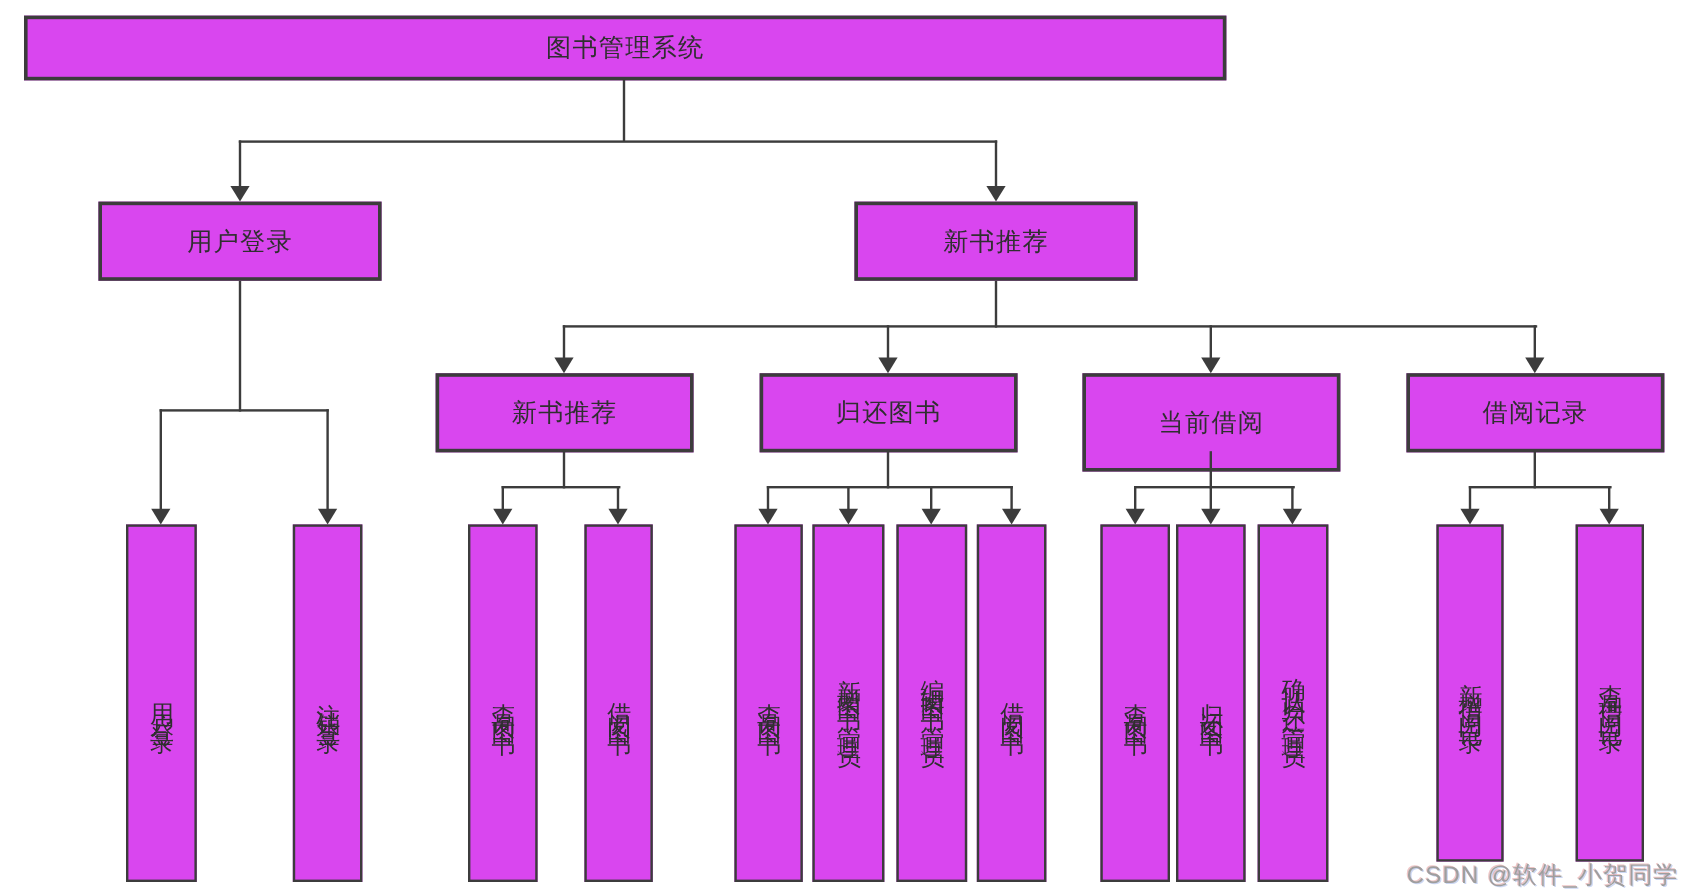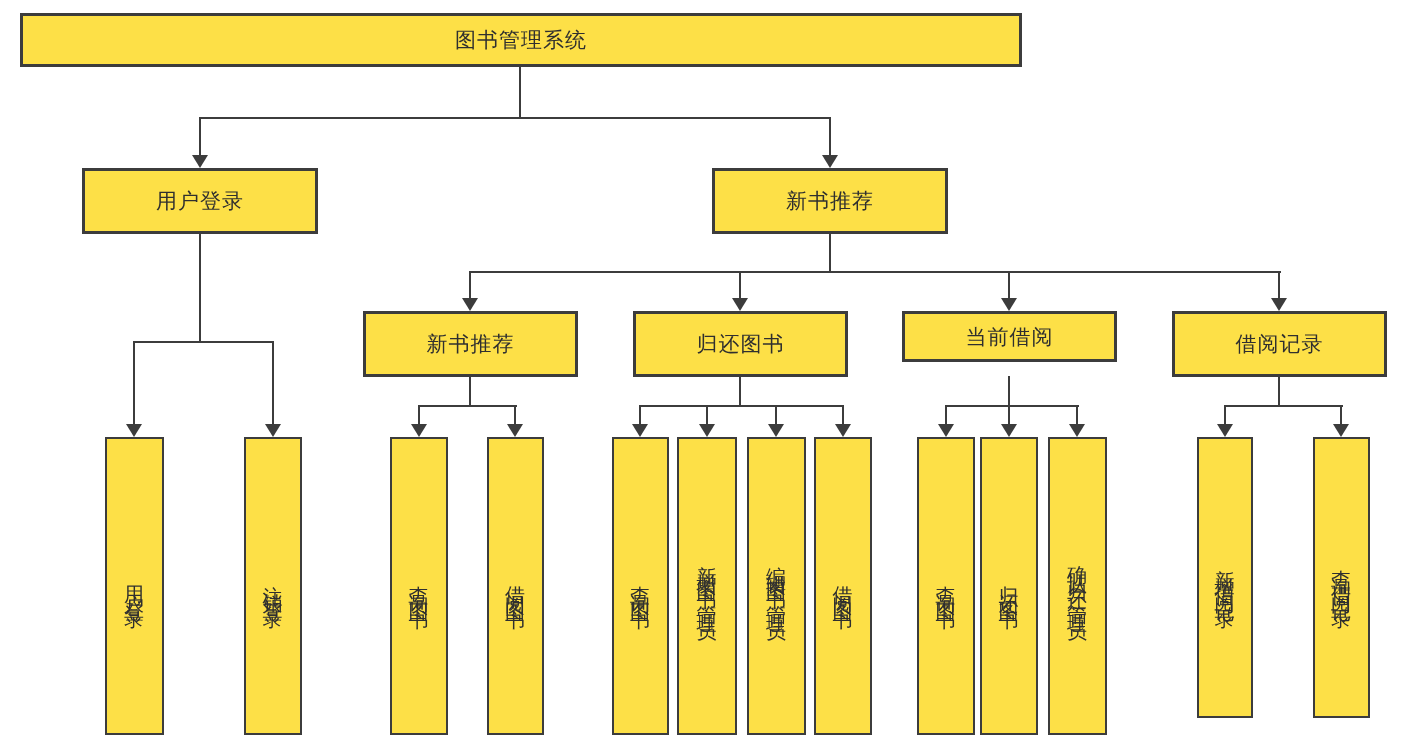--- a/index.html
+++ b/index.html
@@ -14,21 +14,21 @@
     width:1405px;height:747px;
     background:var(--bg);
     font-family:"Liberation Sans","DejaVu Sans",sans-serif;
     color:var(--text);
     overflow:hidden;
   }
   .node{
     position:absolute;
     box-sizing:border-box;
     border:3px solid var(--line);
-    background:#fde047;
+    background:#d946ef;
     display:flex;align-items:center;justify-content:center;
     font-size:21px;letter-spacing:1px;
     white-space:nowrap;
   }
   .leaf{
     border-width:2px;
   }
   .leaf span{
     writing-mode:vertical-rl;
     text-orientation:mixed;
@@ -70,21 +70,21 @@
   <div class="node" style="left:712px;top:168px;width:236px;height:66px">
     <span>新书推荐</span>
   </div>
 
   <div class="node" style="left:363px;top:311px;width:215px;height:66px">
     <span>新书推荐</span>
   </div>
   <div class="node" style="left:633px;top:311px;width:215px;height:66px">
     <span>归还图书</span>
   </div>
-  <div class="node" style="left:902px;top:311px;width:215px;height:51px">
+  <div class="node" style="left:902px;top:311px;width:215px;height:82px">
     <span>当前借阅</span>
   </div>
   <div class="node" style="left:1172px;top:311px;width:215px;height:66px">
     <span>借阅记录</span>
   </div>
 
   <div class="node leaf" style="left:105px;top:437px;width:59px;height:298px">
     <span>用户登录</span>
   </div>
   <div class="node leaf" style="left:244px;top:437px;width:58px;height:298px">
@@ -180,14 +180,15 @@
   <div class="vl" style="left:1076px;top:405px;height:20px"></div>
   <div class="ah" style="left:1077px;top:424px"></div>
 
   <div class="vl" style="left:1278px;top:376px;height:31px"></div>
   <div class="hl" style="left:1224px;top:405px;width:119px"></div>
   <div class="vl" style="left:1224px;top:405px;height:20px"></div>
   <div class="ah" style="left:1225px;top:424px"></div>
   <div class="vl" style="left:1340px;top:405px;height:20px"></div>
   <div class="ah" style="left:1341px;top:424px"></div>
 
+  <div id="watermark">CSDN @软件_小贺同学</div>
 
 </div>
 
 </body></html>

